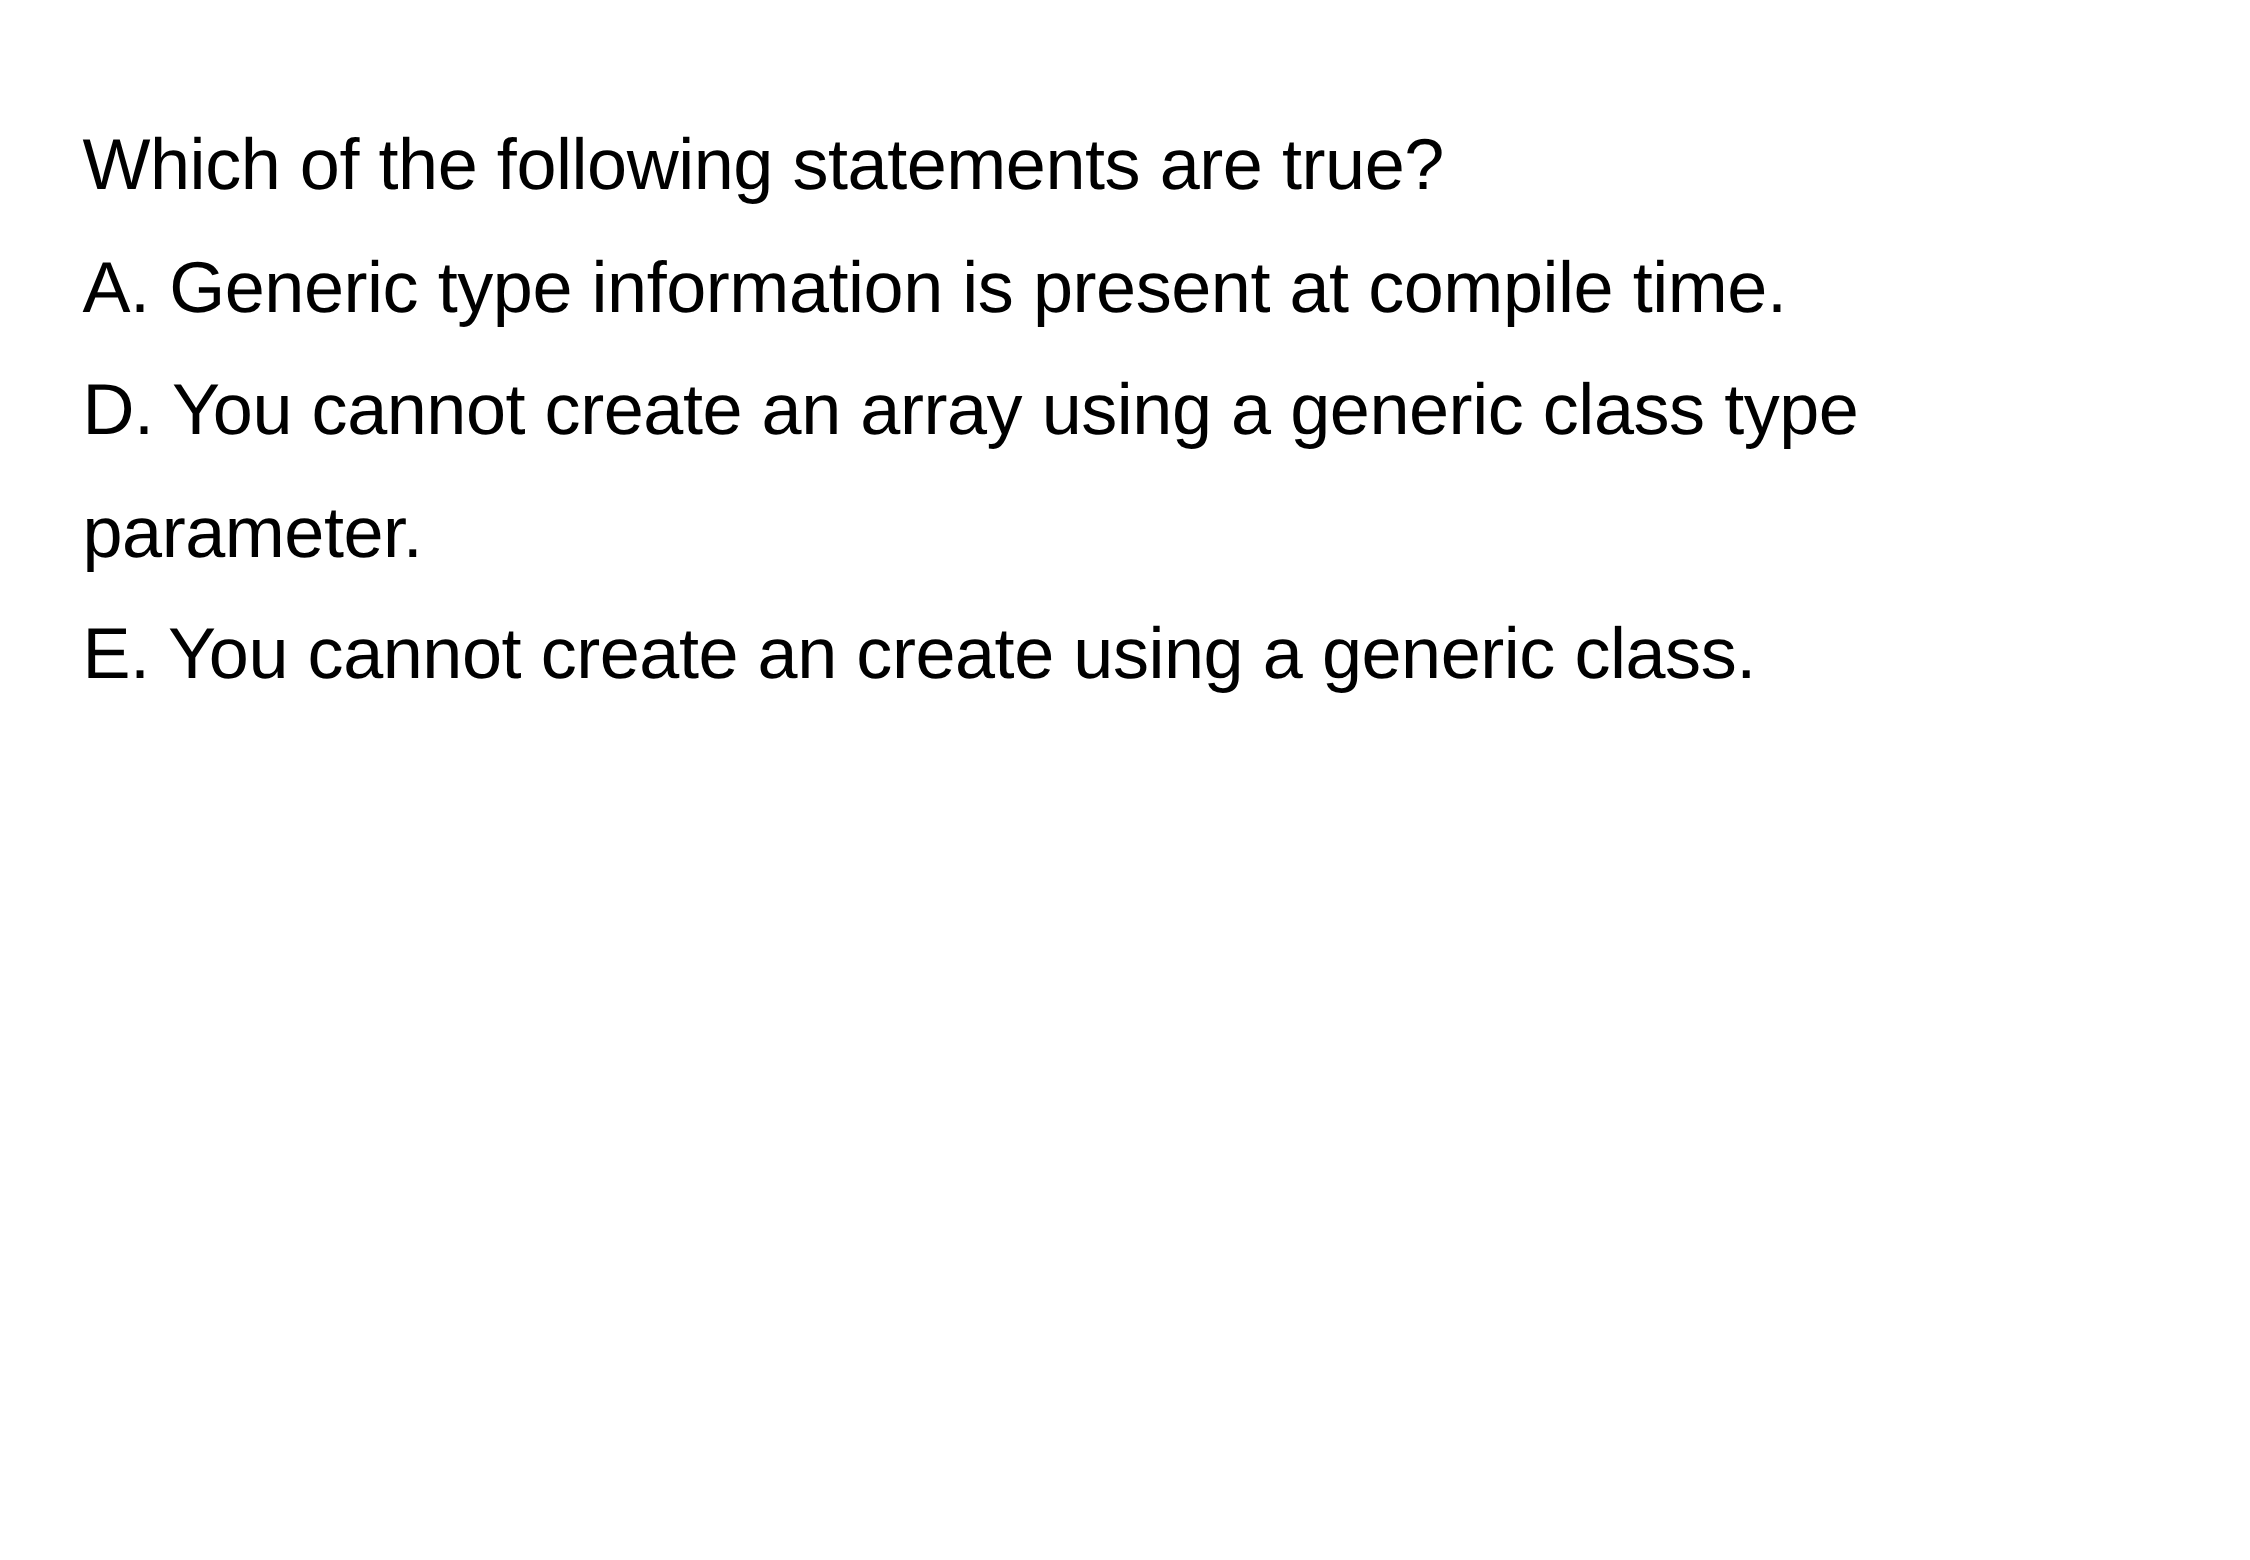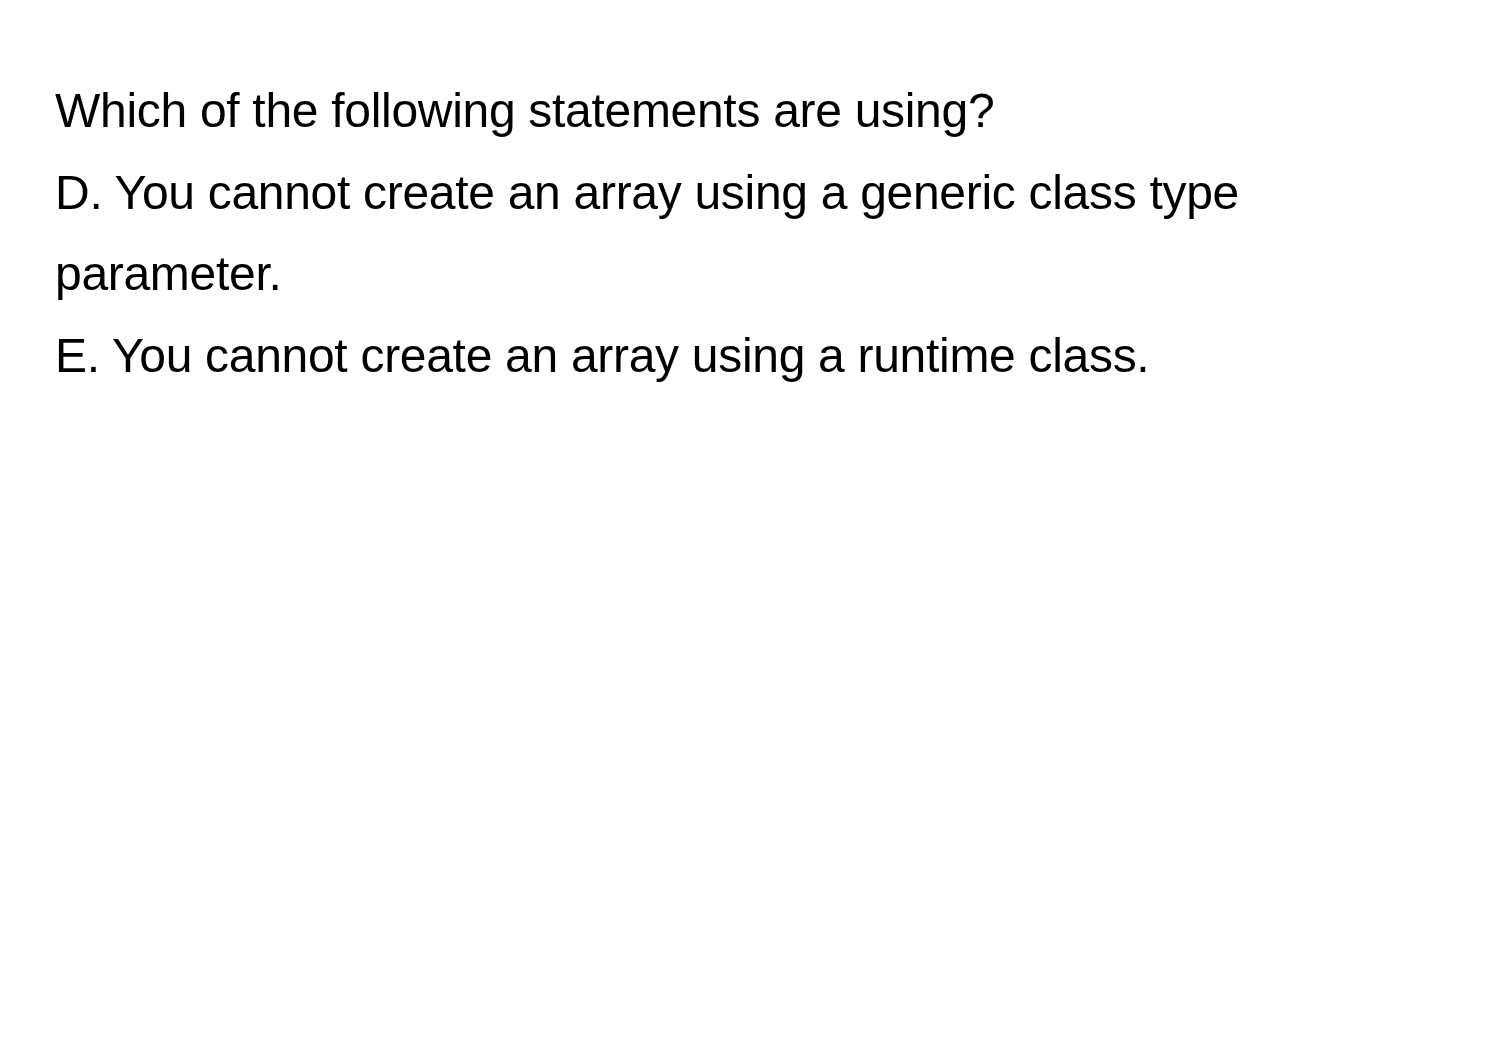--- a/index.html
+++ b/index.html
@@ -31,20 +31,23 @@
       letter-spacing: -0.3px;
     }
     .option-row {
       display: block;
     }
   </style>
 </head>
 <body>
 
 <div class="question-container">
-  <div class="question-text">Which of the following statements are using?</div>
+  <div class="question-text">Which of the following statements are true?</div>
+  <div class="option option-row">
+    <span>A</span><span>. </span><span>Generic type information is present at compile time.</span>
+  </div>
   <div class="option option-row">
     <span>D</span><span>. </span><span>You cannot create an array using a generic class type parameter.</span>
   </div>
   <div class="option option-row">
-    <span>E</span><span>. </span><span>You cannot create an array using a runtime class.</span>
+    <span>E</span><span>. </span><span>You cannot create an create using a generic class.</span>
   </div>
 </div>
 
 </body></html>

